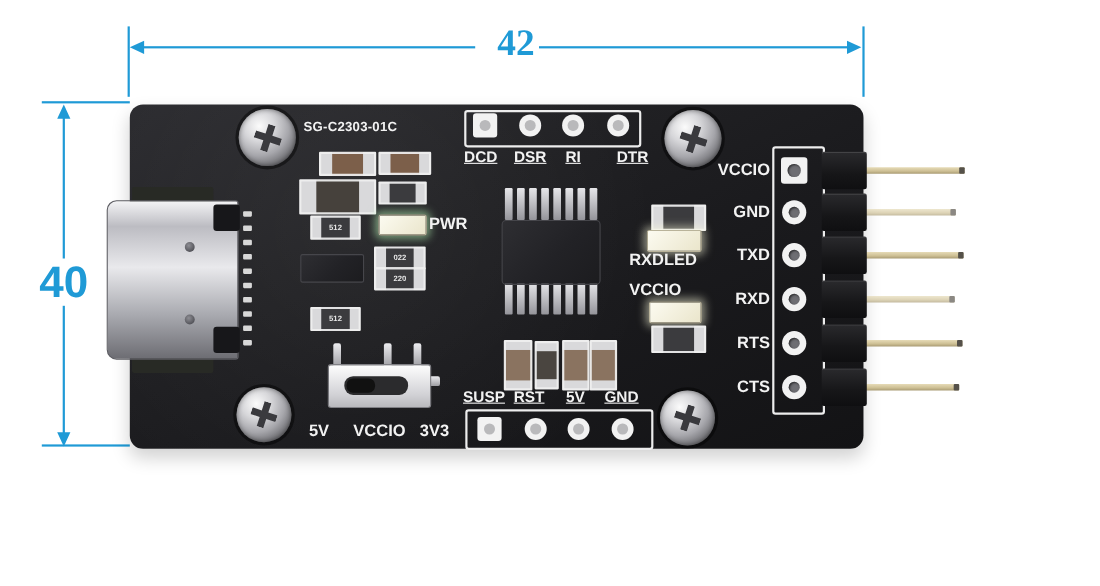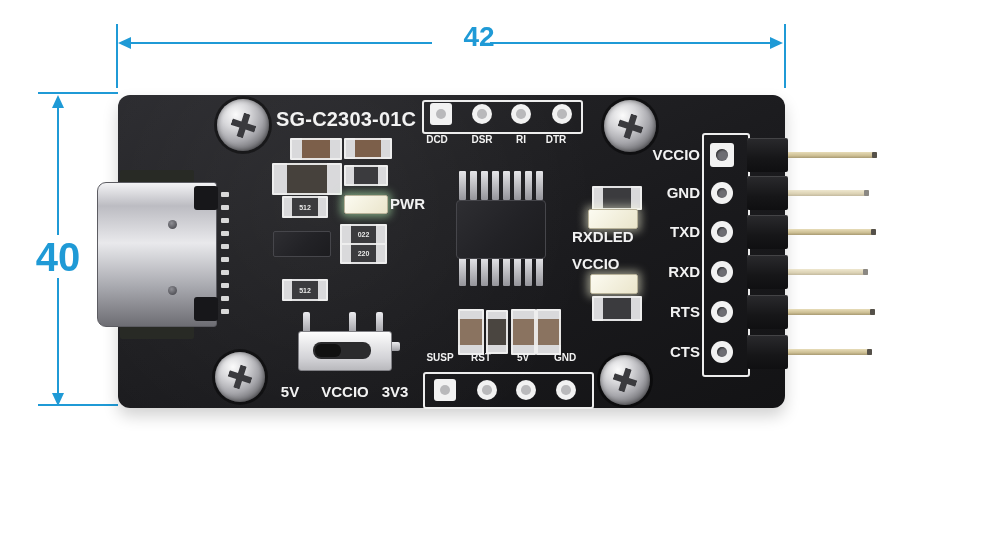--- a/index.html
+++ b/index.html
@@ -22,21 +22,21 @@
     position:absolute; left:118px; top:95px; width:667px; height:313px;
     background:linear-gradient(155deg,#2b2b2f 0%,#202023 35%,#1a1a1d 60%,#131315 100%);
     border-radius:12px; box-shadow:0 8px 16px rgba(0,0,0,0.18);
   }
   .board::after { content:""; position:absolute; inset:0; border-radius:12px;
     background:radial-gradient(circle at 30% 35%, rgba(255,255,255,0.05), transparent 55%); pointer-events:none; }
 
   .lbl { position:absolute; color:#f2f2f2; font-weight:bold; font-size:15px; line-height:1; white-space:nowrap; z-index:5; }
   .lbl.c { transform:translateX(-50%); }
   .lbl.r { text-align:right; }
-  .sm { font-size:10px; }
+  .sm { font-size:14px;text-decoration:underline; }
 
   .screw { position:absolute; border-radius:50%;
     background:radial-gradient(circle at 36% 30%, #fbfbfb 0%, #d7d7da 28%, #a6a6ab 55%, #67676b 80%, #3f3f43 100%);
     box-shadow:0 0 0 3px rgba(0,0,0,0.45), inset 0 0 5px rgba(0,0,0,0.45); z-index:4; }
   .screw::before { content:""; position:absolute; inset:26%; background:#3a3a3e;
     clip-path:polygon(37% 0,63% 0,63% 37%,100% 37%,100% 63%,63% 63%,63% 100%,37% 100%,37% 63%,0 63%,0 37%,37% 37%);
     transform:rotate(18deg); }
 
   .obox { position:absolute; border:2px solid #ededed; border-radius:3px; z-index:3; }
 
@@ -91,52 +91,52 @@
 
 <div class="canvas">
 
   <div>
     <div class="dimline" style="left:116px;top:24px;width:2px;height:64px;"></div>
     <div class="dimline" style="left:784px;top:24px;width:2px;height:64px;"></div>
     <div class="dimline" style="left:130px;top:42px;width:302px;height:2px;"></div>
     <div class="dimline" style="left:490px;top:42px;width:281px;height:2px;"></div>
     <div class="arrow arr-left" style="left:118px;top:37px;"></div>
     <div class="arrow arr-right" style="left:770px;top:37px;"></div>
-    <div class="dimtext" style="left:448px;top:23px;width:62px;font-size:28px;">42</div>
+    <div class="dimtext" style="left:438px;top:23px;width:62px;font-size:34px;font-family:Liberation Serif, serif;">42</div>
   </div>
 
   <div>
     <div class="dimline" style="left:38px;top:92px;width:80px;height:2px;"></div>
     <div class="dimline" style="left:38px;top:404px;width:80px;height:2px;"></div>
     <div class="dimline" style="left:57px;top:107px;width:2px;height:128px;"></div>
     <div class="dimline" style="left:57px;top:278px;width:2px;height:116px;"></div>
     <div class="arrow arr-up" style="left:52px;top:95px;"></div>
     <div class="arrow arr-down" style="left:52px;top:393px;"></div>
     <div class="dimtext" style="left:28px;top:237px;width:60px;font-size:40px;">40</div>
   </div>
 
 
   <div class="board">
 
     <div class="screw" style="left:99px;top:4px;width:52px;height:52px;"></div>
     <div class="screw" style="left:486px;top:5px;width:52px;height:52px;"></div>
     <div class="screw" style="left:97px;top:257px;width:50px;height:50px;"></div>
     <div class="screw" style="left:482px;top:260px;width:50px;height:50px;"></div>
 
-    <div class="lbl" style="left:158px;top:14px;font-size:20px;letter-spacing:0.2px;">SG-C2303-01C</div>
+    <div class="lbl" style="left:158px;top:14px;font-size:12px;letter-spacing:0.2px;">SG-C2303-01C</div>
 
     <div class="obox" style="left:304px;top:5px;width:157px;height:30px;"></div>
     <div class="hole sq" style="left:312px;top:8px;width:22px;height:22px;"></div>
     <div class="hole" style="left:354px;top:9px;width:20px;height:20px;"></div>
     <div class="hole" style="left:393px;top:9px;width:20px;height:20px;"></div>
     <div class="hole" style="left:434px;top:9px;width:20px;height:20px;"></div>
     <div class="lbl c sm" style="left:319px;top:40px;">DCD</div>
     <div class="lbl c sm" style="left:364px;top:40px;">DSR</div>
     <div class="lbl c sm" style="left:403px;top:40px;">RI</div>
-    <div class="lbl c sm" style="left:438px;top:40px;">DTR</div>
+    <div class="lbl c sm" style="left:457px;top:40px;">DTR</div>
 
     <div class="smd h" style="left:172px;top:43px;width:48px;height:18px;--b:#7c5f4a;"></div>
     <div class="smd h" style="left:226px;top:43px;width:44px;height:17px;--b:#7c5f4a;"></div>
     <div class="smd h" style="left:154px;top:68px;width:66px;height:28px;--b:#46413c;"></div>
     <div class="smd h" style="left:226px;top:70px;width:40px;height:17px;--b:#3b3b3e;"></div>
     <div class="smd h" style="left:164px;top:101px;width:42px;height:18px;--b:#3b3b3e;">512</div>
     <div class="led green" style="left:226px;top:100px;width:42px;height:17px;"></div>
     <div class="lbl" style="left:272px;top:101px;">PWR</div>
     <div class="ic-body" style="left:155px;top:136px;width:56px;height:24px;border-radius:2px;"></div>
     <div class="smd h" style="left:222px;top:129px;width:43px;height:17px;--b:#3b3b3e;">022</div>

